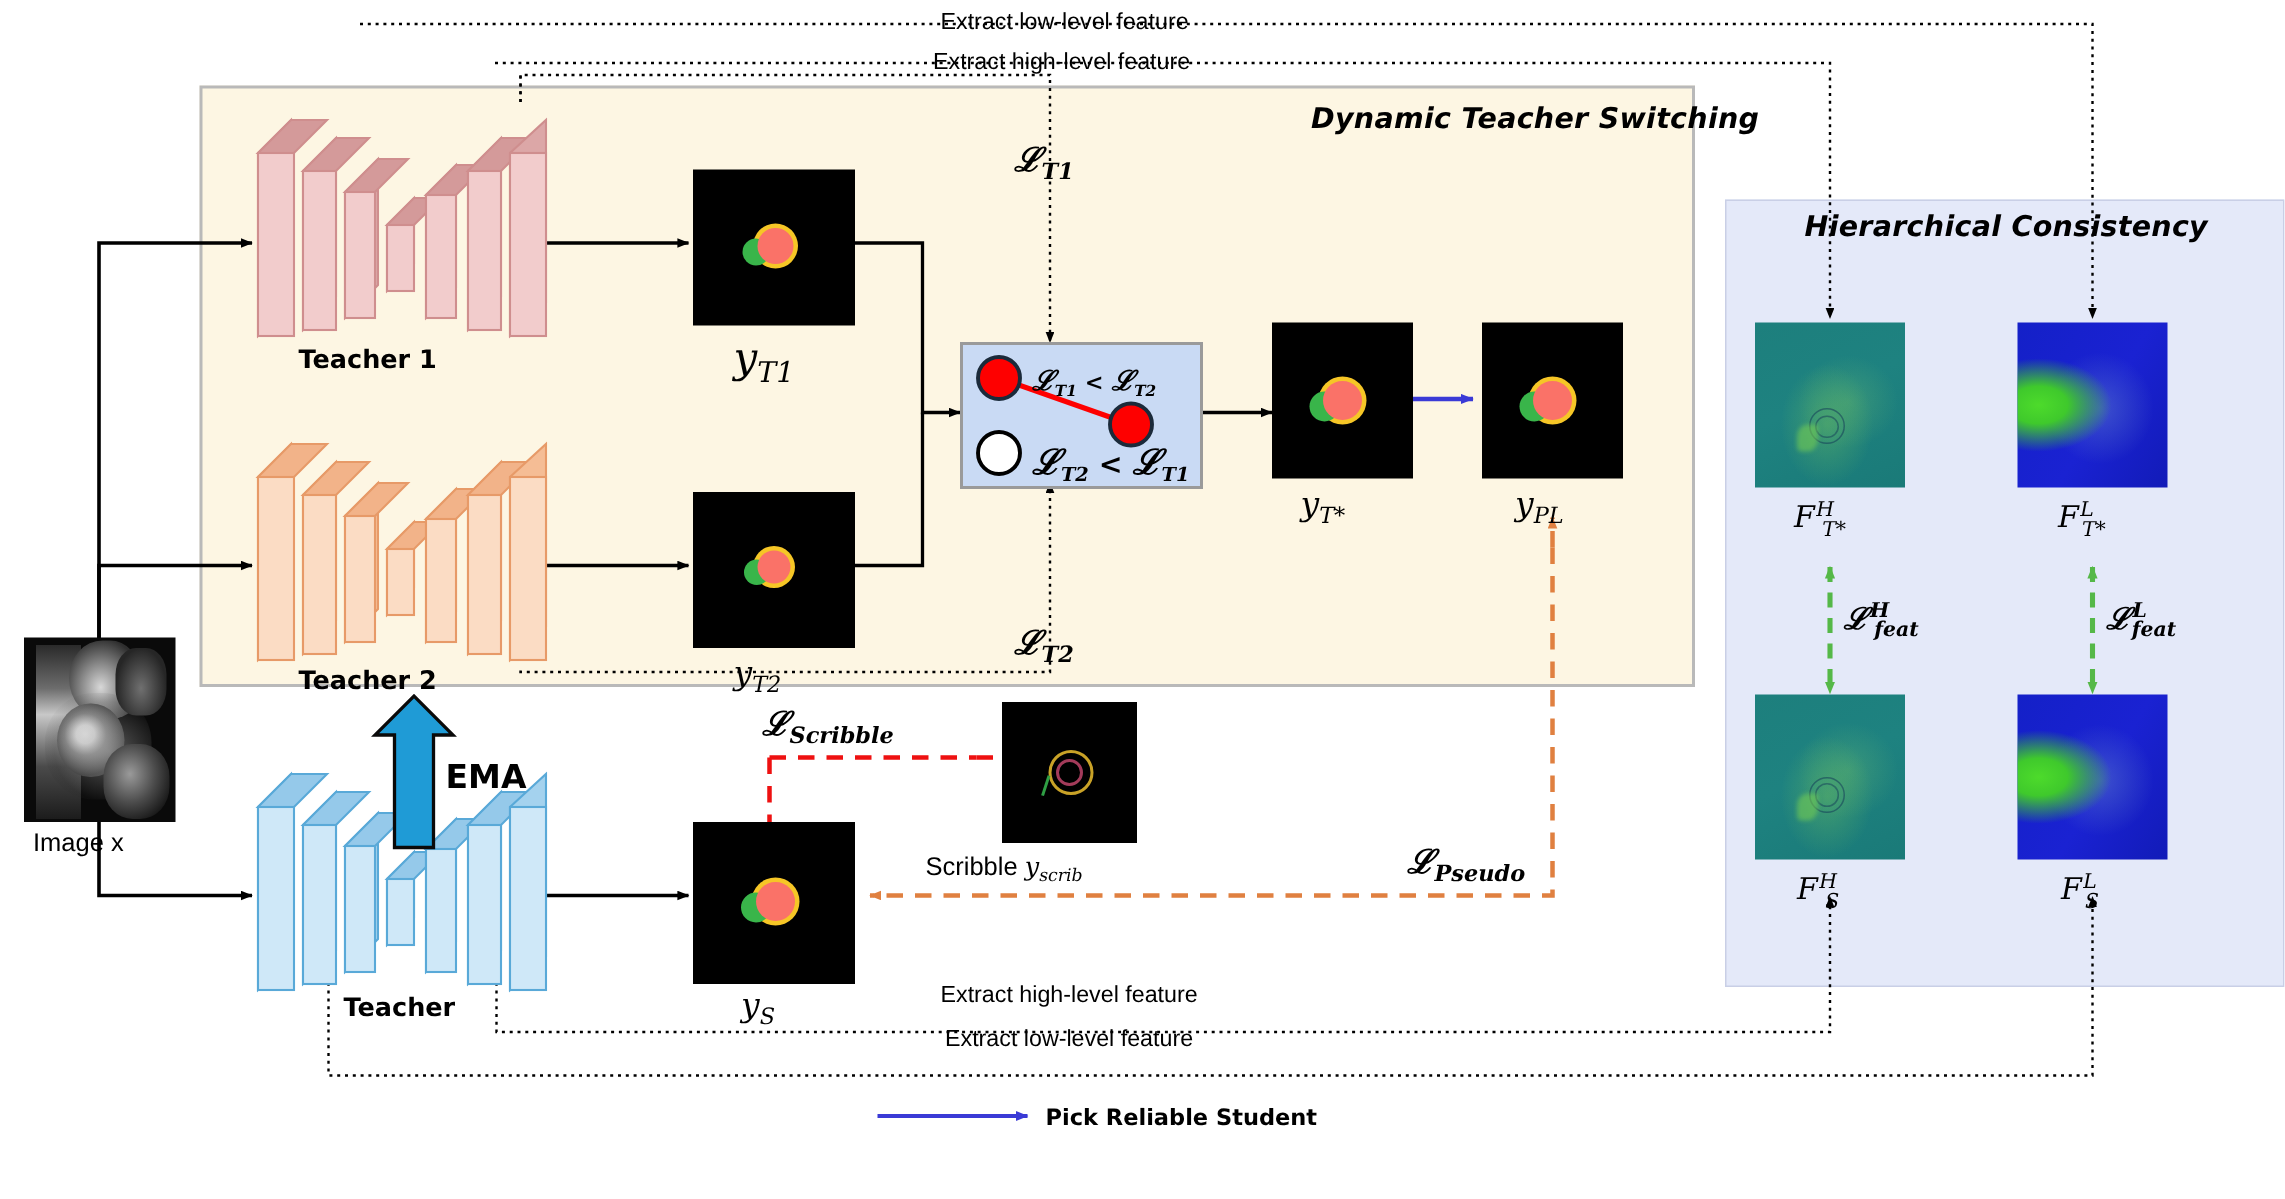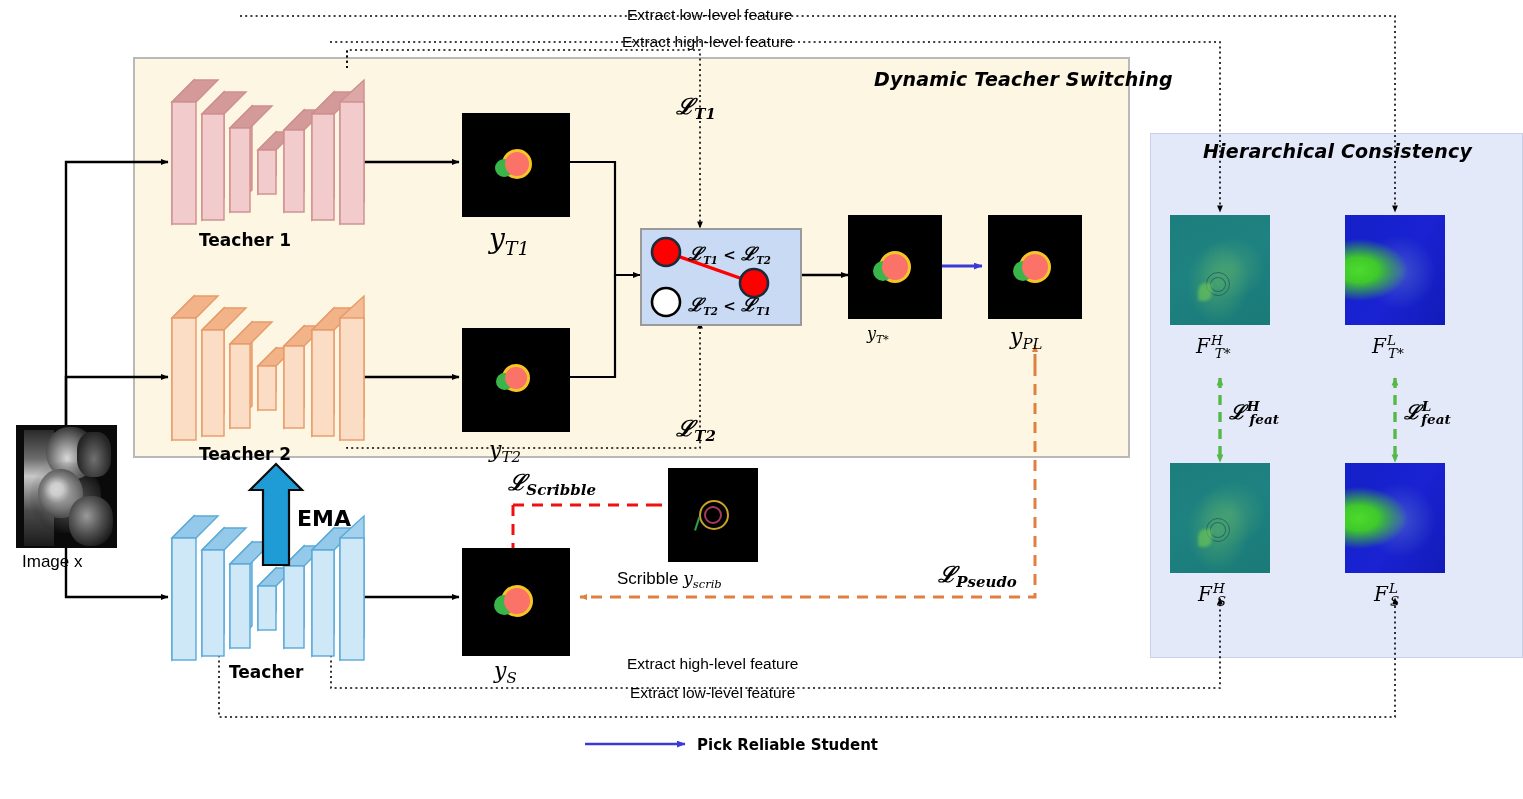--- a/index.html
+++ b/index.html
@@ -242,21 +242,21 @@
   </div>
   <div class="lbl" style="left:489px;top:437px;font-size:22px;">
     <span>y</span><sub>T2</sub>
   </div>
 
   <div class="seg" style="left:848px;top:215px;width:94px;height:104px;">
     <div class="blob" style="left:31px;top:36px;width:32px;height:32px;border-radius:50%;background:#f6c626;"></div>
     <div class="blob" style="left:25px;top:46px;width:20px;height:20px;border-radius:50%;background:#39b54a;"></div>
     <div class="blob" style="left:34px;top:39px;width:26px;height:26px;border-radius:50%;background:#fa7268;"></div>
   </div>
-  <div class="lbl" style="left:867px;top:324px;font-size:16px;">
+  <div class="lbl" style="left:867px;top:324px;font-size:22px;">
     <span>y</span><sub>T*</sub>
   </div>
 
   <div class="seg" style="left:988px;top:215px;width:94px;height:104px;">
     <div class="blob" style="left:31px;top:36px;width:32px;height:32px;border-radius:50%;background:#f6c626;"></div>
     <div class="blob" style="left:25px;top:46px;width:20px;height:20px;border-radius:50%;background:#39b54a;"></div>
     <div class="blob" style="left:34px;top:39px;width:26px;height:26px;border-radius:50%;background:#fa7268;"></div>
   </div>
   <div class="lbl" style="left:1010px;top:324px;font-size:22px;">
     <span>y</span><sub>PL</sub>
@@ -287,21 +287,21 @@
               background:#c9daf4;border:2px solid #9a9a9a;"></div>
   <svg width="1523" height="799">
     <line x1="666" y1="252" x2="754" y2="283" stroke="#fe0000" stroke-width="3.4"></line>
     <circle cx="666" cy="252" r="14" fill="#fe0000" stroke="#1b2a3a" stroke-width="2.6"></circle>
     <circle cx="754" cy="283" r="14" fill="#fe0000" stroke="#1b2a3a" stroke-width="2.6"></circle>
     <circle cx="666" cy="302" r="14" fill="#ffffff" stroke="#000" stroke-width="2.6"></circle>
   </svg>
   <div class="loss" style="left:688px;top:240px;font-size:15px;">
     <span style="font-size:1.22em;">ℒ</span><sub>T1</sub> &lt; <span style="font-size:1.22em;">ℒ</span><sub>T2</sub>
   </div>
-  <div class="loss" style="left:688px;top:291px;font-size:15px;">
+  <div class="loss" style="left:688px;top:291px;font-size:19px;">
     <span style="font-size:1.22em;">ℒ</span><sub>T2</sub> &lt; <span style="font-size:1.22em;">ℒ</span><sub>T1</sub>
   </div>
 
   <div class="loss" style="left:676px;top:74px;font-size:22px;margin-top:16px;">
     <span>ℒ</span><sub>T1</sub>
   </div>
   <div class="loss" style="left:676px;top:412px;font-size:22px;">
     <span>ℒ</span><sub>T2</sub>
   </div>
   <div class="loss" style="left:508px;top:466px;font-size:22px;">

